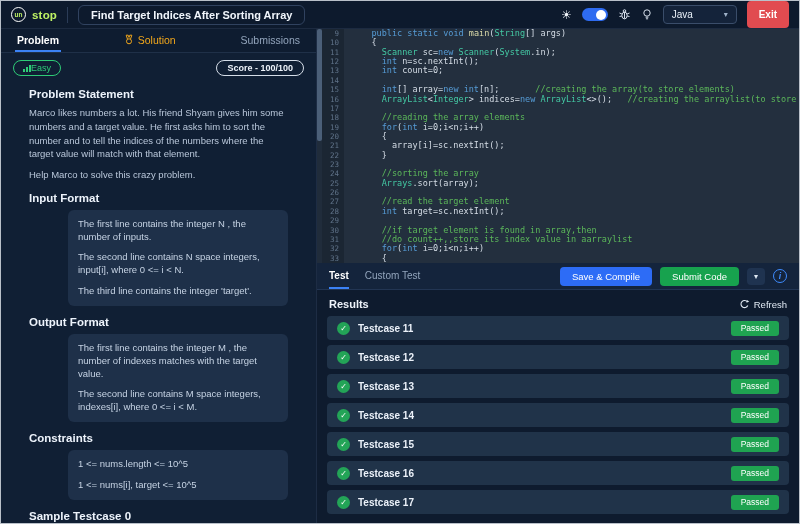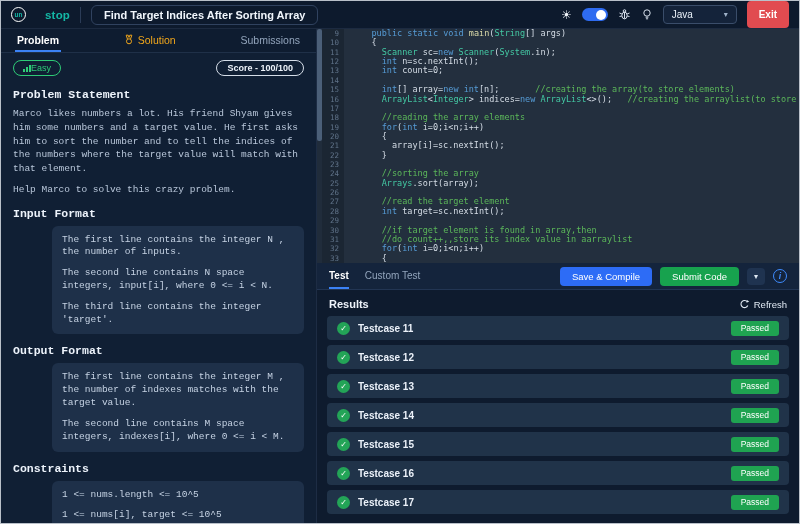--- a/index.html
+++ b/index.html
@@ -2,21 +2,21 @@
 <html><head>
 <meta charset="utf-8">
 <style>
   * { box-sizing: border-box; margin: 0; padding: 0; }
   html, body { width: 800px; height: 524px; }
   body { font-family: "Liberation Sans", sans-serif; background: #0c1828; overflow: hidden; }
   .frame { position: relative; width: 800px; height: 524px; border: 1px solid #b9c0c9; background: #0c1828; overflow: hidden; }
 
   
   .topbar { position: absolute; top: 0; left: 0; right: 0; height: 28px; background: #0d1a2d; border-bottom: 1px solid #1c2a40; display: flex; align-items: center; padding: 0 10px; gap: 10px; z-index: 5; }
-  .logo { display: flex; align-items: center; gap: 19px; color: #14b8a6; }
+  .logo { display: flex; align-items: center; gap: 6px; color: #bef264; }
   .logo-circle { width: 15px; height: 15px; border: 1.5px solid #fff; border-radius: 50%; font-size: 6.5px; display: flex; align-items: center; justify-content: center; font-weight: bold; }
   .logo-text { font-size: 11.5px; font-weight: bold; letter-spacing: .2px; }
   .tb-sep { width: 1px; height: 16px; background: #2b3c57; }
   .title-box { border: 1px solid #30425f; border-radius: 6px; padding: 3px 12px; font-size: 11px; font-weight: bold; color: #f1f6fc; }
   .tb-right { margin-left: auto; display: flex; align-items: center; gap: 10px; }
   .sun { color: #f2f6fb; font-size: 12px; line-height: 1; }
   .toggle { width: 26px; height: 13px; border-radius: 7px; background: #2e6bf0; position: relative; }
   .toggle-knob { position: absolute; right: 1.5px; top: 1.5px; width: 10px; height: 10px; border-radius: 50%; background: #fff; }
   .icon-btn { display: flex; align-items: center; }
   .icon-btn svg { display: block; }
@@ -28,21 +28,21 @@
   .left { position: absolute; top: 28px; left: 0; width: 316px; bottom: 0; background: #101f34; border-right: 1px solid #1d2c44; overflow: hidden; display: flex; flex-direction: column; }
   .ltabs { height: 24px; flex: none; display: flex; align-items: stretch; justify-content: space-between; padding: 0 14px; background: #0e1c30; border-bottom: 1px solid #1f3048; }
   .ltab { font-size: 10.5px; color: #93a5bc; display: flex; align-items: center; gap: 4px; border-bottom: 2px solid transparent; padding: 0 2px; }
   .ltab.active { color: #fff; border-bottom-color: #3b82f6; font-weight: bold; }
   .ltab.solution { color: #f2a71b; }
   .badge-row { flex: none; display: flex; justify-content: space-between; align-items: center; padding: 7px 12px 2px; }
   .easy-pill { display: flex; align-items: center; gap: 0; color: #2ecb77; border: 1px solid #2ecb77; border-radius: 10px; font-size: 9px; padding: 2px 9px; }
   .bars { display: inline-flex; align-items: flex-end; gap: 1px; }
   .bars i { display: block; width: 2px; background: currentColor; }
   .score-pill { color: #eef3fa; border: 1px solid #d5dde8; border-radius: 10px; font-size: 9px; padding: 2px 10px; font-weight: bold; }
-  .lcontent { flex: 1; overflow: hidden; padding: 0 12px; font-family: Liberation Mono, monospace; }
+  .lcontent { flex: 1; overflow: hidden; padding: 0 28px; }
   .sec-h { font-size: 11.5px; font-weight: bold; color: #edf3fb; margin: 10px 0 6px; }
   .body-p { font-size: 9.5px; line-height: 1.45; color: #b9c7da; margin: 0 0 7px; }
   .info-box { background: #1e3049; border-radius: 6px; padding: 8px 10px; margin-bottom: 2px; margin-left: 39px; }
   .info-box p { font-size: 9.5px; line-height: 1.35; color: #c6d3e4; margin: 0 0 8px; }
   .info-box p:last-child { margin-bottom: 0; }
   .tc-label { display: inline-block; font-size: 9px; color: #edf3fb; border: 1px solid #3f546f; border-bottom: none; background: #16283f; padding: 2px 8px; border-radius: 3px 3px 0 0; }
   .tc-block { background: #0b1a2c; border: 1px solid #20334d; border-radius: 0 4px 4px 4px; padding: 5px 9px; font-family: "DejaVu Sans Mono", monospace; font-size: 8.5px; line-height: 1.35; color: #e2eaf4; margin-bottom: 8px; }
 
   
   .edit-track { position: absolute; left: 316px; top: 28px; width: 5px; height: 234px; background: #202c3b; }

